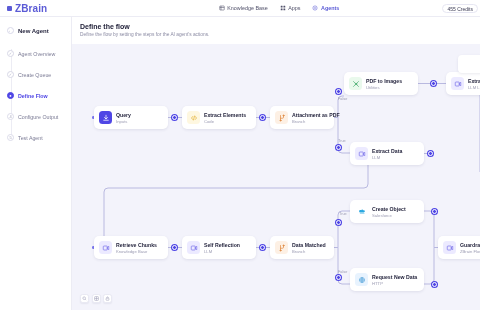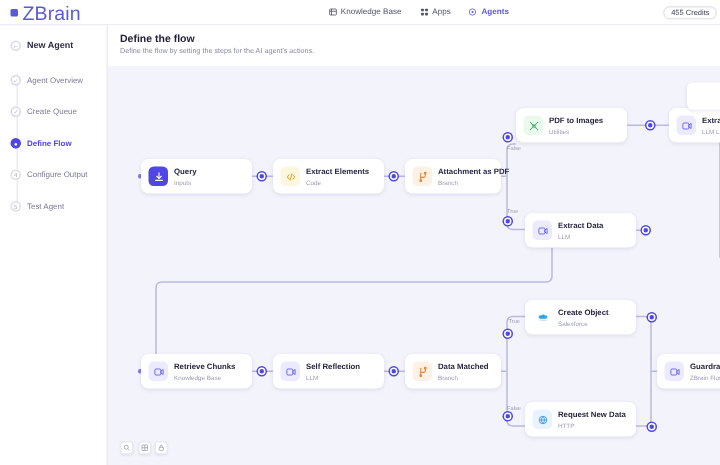--- a/index.html
+++ b/index.html
@@ -12,21 +12,21 @@
   }
 
   
   .topbar{
     position:absolute; left:0; top:0; width:480px; height:17px;
     background:#ffffff; border-bottom:1px solid #ececf4;
     display:flex; align-items:center;
   }
   .brand{ display:flex; align-items:center; gap:3px; padding-left:7px; width:78px;}
   .brand-mark{ width:5px; height:5px; background:#5b5bd6; border-radius:1px; }
-  .brand-name{ font-size:13px; font-weight:400; color:#5b5bd6; letter-spacing:.1px;}
+  .brand-name{ font-size:10px; font-weight:700; color:#5b5bd6; letter-spacing:.1px;}
   .topnav{ flex:1; display:flex; align-items:center; justify-content:center; gap:12px; }
   .topnav-item{ display:flex; align-items:center; gap:2.5px; font-size:5.4px; color:#52526b; }
   .topnav-item.active{ color:#5b5bd6; font-weight:600;}
   .tn-ico{ width:6px; height:6px; display:inline-flex;align-items:center;justify-content:center;}
   .tn-ico svg{ width:6px;height:6px; display:block;}
   .credits{
     position:absolute; right:2px; top:4px;
     border:1px solid #e6e6f2; border-radius:7px;
     height:9px; padding:0 4px; display:flex; align-items:center;
     font-size:5px; color:#3b3b54; background:#fff; white-space:nowrap;

